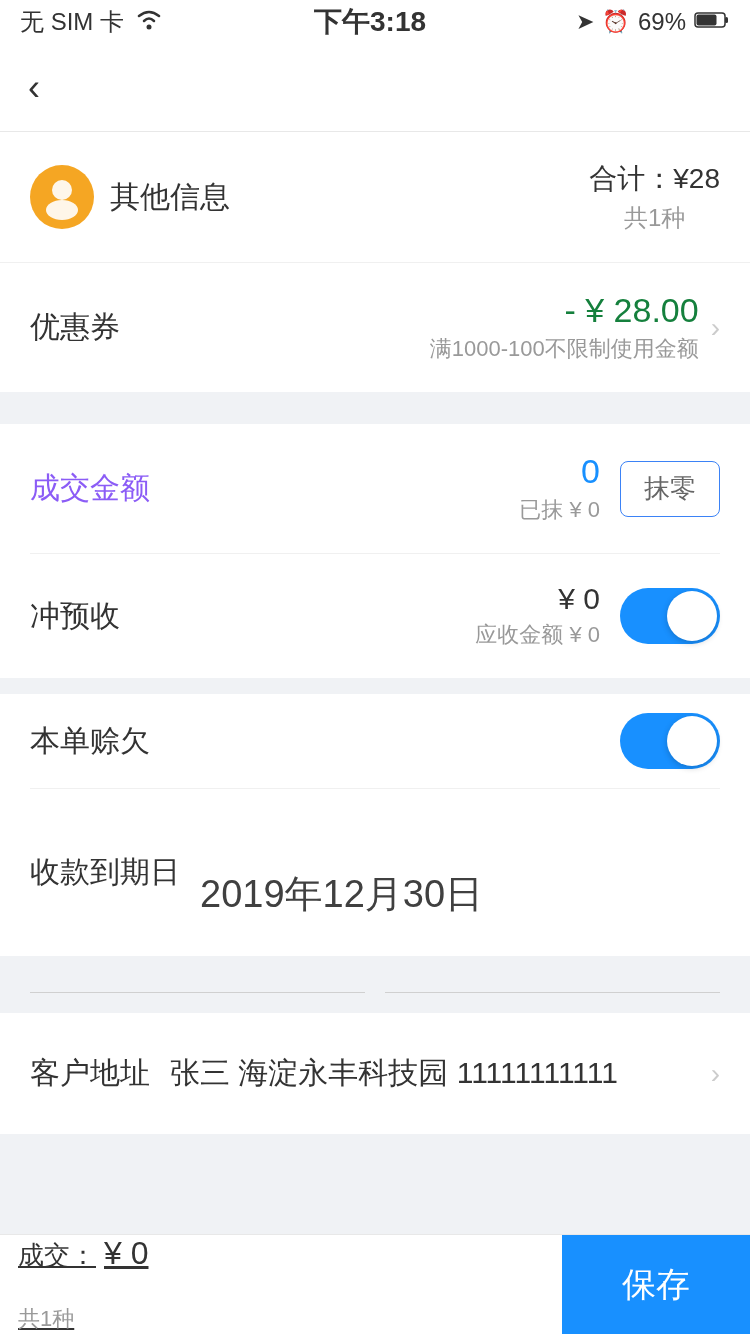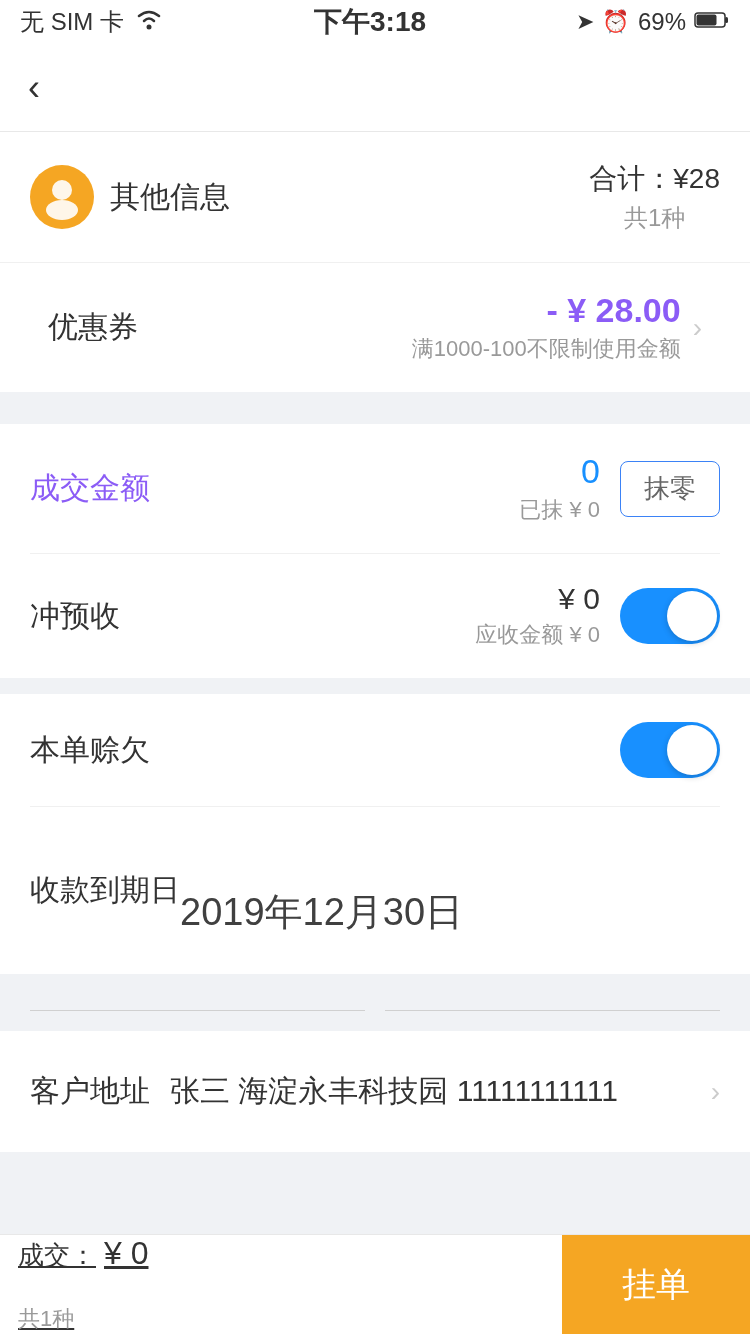--- a/index.html
+++ b/index.html
@@ -97,43 +97,43 @@
       color: #333;
     }
     .total-count {
       font-size: 24px;
       color: #999;
       margin-top: 4px;
     }
 
     
     .coupon-row {
-      padding: 28px 48px;
+      padding: 28px 30px;
       display: flex;
       align-items: center;
       justify-content: space-between;
       border-top: 1px solid #f0f0f0;
       gap: 15px;
     }
     .coupon-label {
       font-size: 30px;
       color: #333;
     }
     .coupon-right {
       display: flex;
       align-items: center;
       gap: 12px;
     }
     .coupon-info {
       text-align: right;
     }
     .coupon-discount {
       font-size: 34px;
-      color: #8b5cf6;
-      font-weight: 700;
+      color: #15803d;
+      font-weight: 400;
     }
     .coupon-desc {
       font-size: 22px;
       color: #999;
       margin-top: 4px;
     }
     .chevron-right {
       color: #ccc;
       font-size: 28px;
     }
@@ -241,36 +241,37 @@
       box-shadow: 0 2px 6px rgba(0,0,0,0.2);
     }
 
     
     .debt-section {
       background: #fff;
       padding: 0 30px;
       margin-bottom: 16px;
     }
     .debt-row {
-      padding: 28px 0;
+      padding: 19px 0;
       display: flex;
       align-items: center;
       justify-content: space-between;
       border-bottom: 1px solid #f0f0f0;
     }
     .debt-label {
       font-size: 30px;
       color: #333;
     }
 
     
     .due-date-row {
       padding: 36px 0;
       display: flex;
       align-items: center;
+      gap: 20px;
     }
     .due-date-label {
       font-size: 30px;
       color: #333;
     }
     .due-date-value {
       font-size: 38px;
       color: #404040;
       margin-top: 44px;
     }
@@ -499,16 +500,16 @@
 <div class="bottom-empty"></div>
 
 <div class="bottom-bar">
   <div class="bottom-info">
     <div style="display:flex;align-items:baseline;gap:8px;">
       <span class="bottom-label">成交：</span>
       <span class="bottom-amount">¥ 0</span>
     </div>
     <span class="bottom-count">共1种</span>
   </div>
-  <div class="bottom-btn-hold">
-    <span class="bottom-btn-label">挂单</span>
+  <div class="bottom-btn-save">
+    <span class="bottom-btn-label">保存</span>
   </div>
 </div>
 
 </body></html>

